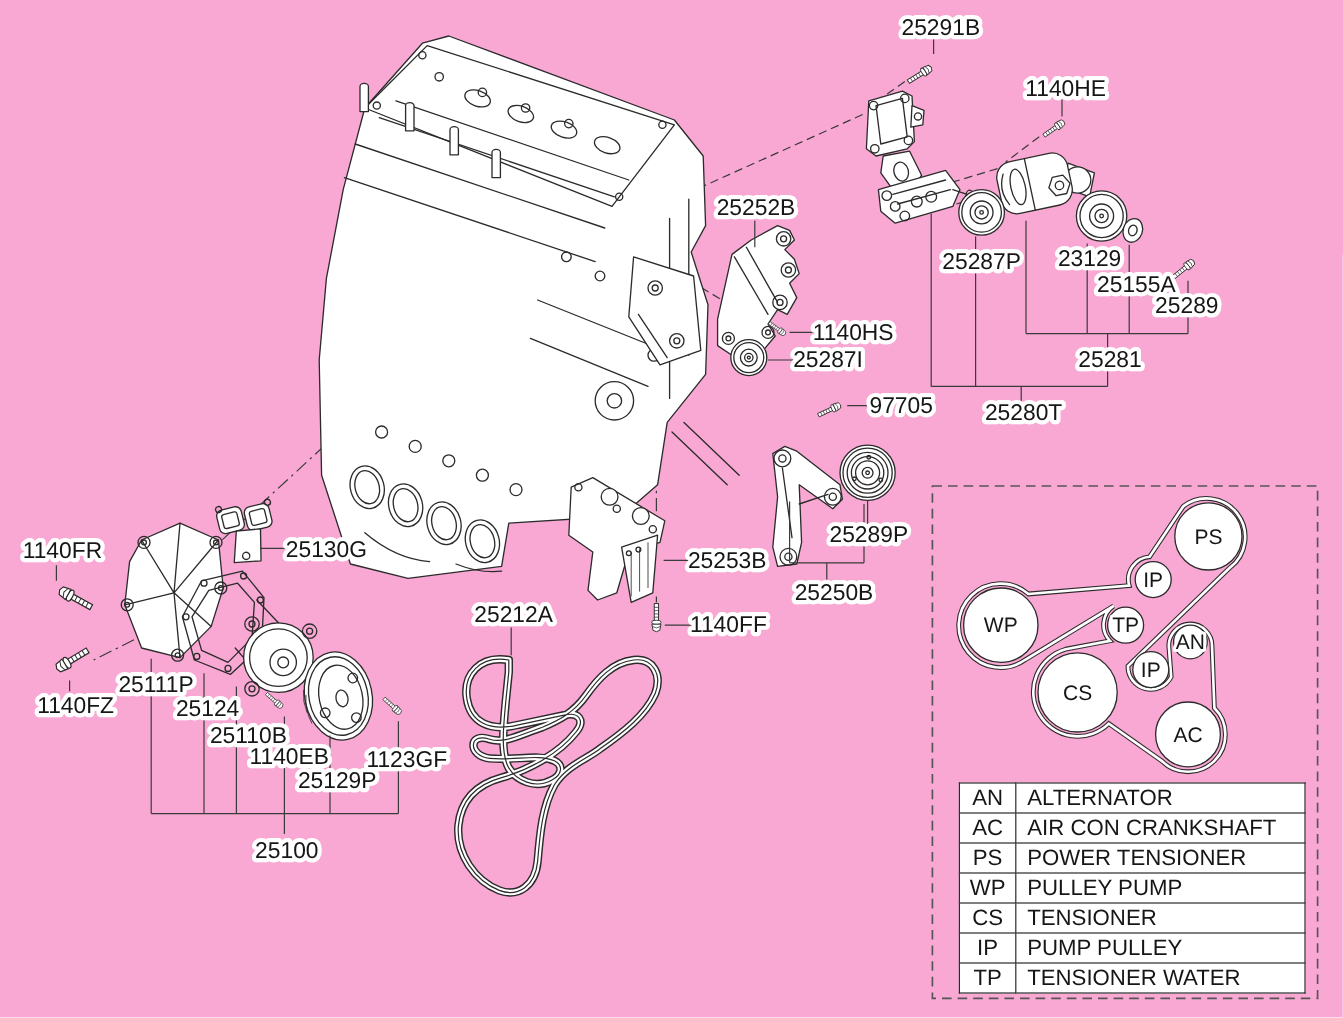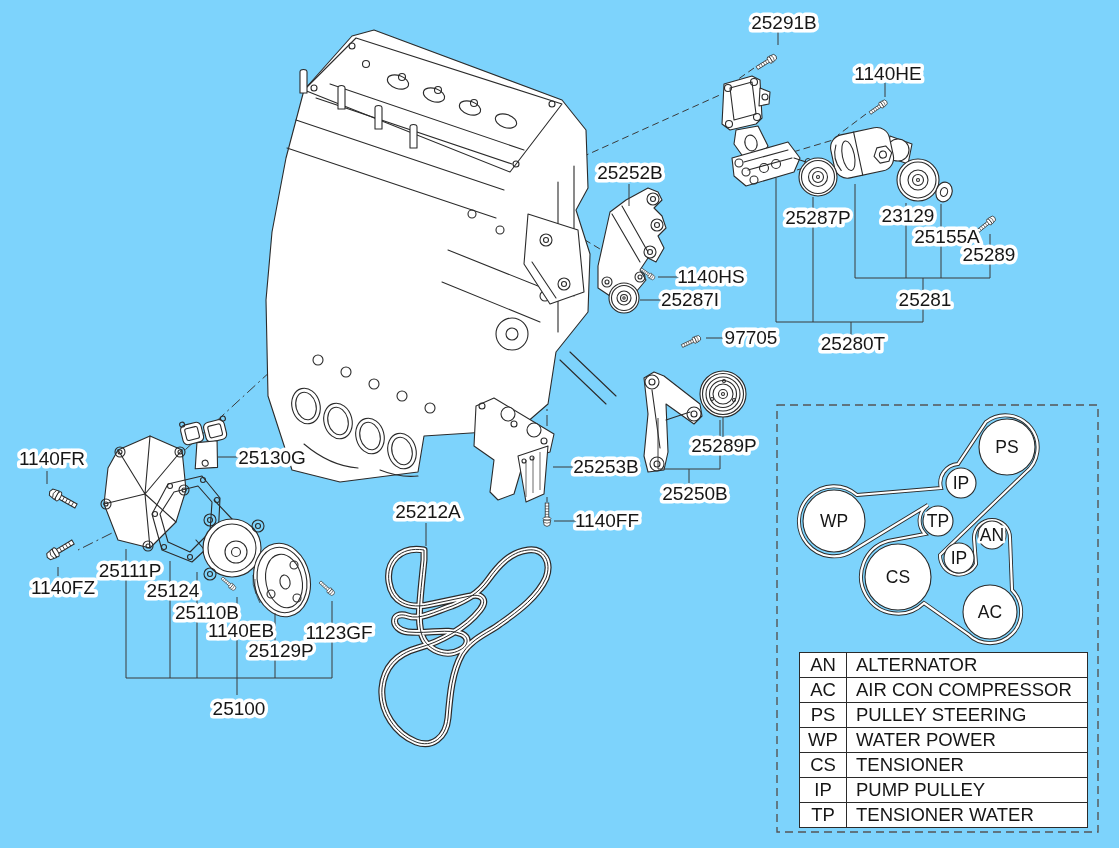--- a/index.html
+++ b/index.html
@@ -1,16 +1,16 @@
 <!DOCTYPE html>
 <html><head>
 <meta charset="utf-8">
 <style>
   html,body{margin:0;padding:0;background:#fff;}
-  #stage{position:relative;width:1119px;height:848px;background:#7dd3fc;overflow:hidden;
+  #stage{position:relative;width:1119px;height:848px;background:#f9a8d4;overflow:hidden;
          font-family:"Liberation Sans",sans-serif;}
   svg{position:absolute;left:0;top:0;}
   .ln{fill:none;stroke:#2b2b2b;stroke-width:1.1;stroke-linejoin:round;stroke-linecap:round;}
   .lnw{fill:#fff;stroke:#2b2b2b;stroke-width:1.1;stroke-linejoin:round;}
   .thin{fill:none;stroke:#2b2b2b;stroke-width:.7;}
   .ld{fill:none;stroke:#3a3a3a;stroke-width:1;}
   .dash{stroke-dasharray:7 4;}
   .dashdot{stroke-dasharray:11 4 2 4;}
   .lbl{font-family:"Liberation Sans",sans-serif;font-size:19px;fill:#161616;text-anchor:middle;
        paint-order:stroke fill;stroke:#fff;stroke-width:7px;stroke-linejoin:round;}
@@ -418,29 +418,29 @@
 </svg>
 
 <table id="legend-table">
   <tbody>
     <tr>
       <td class="code">AN</td>
       <td>ALTERNATOR</td>
     </tr>
     <tr>
       <td class="code">AC</td>
-      <td>AIR CON COMPRESSOR</td>
+      <td>AIR CON CRANKSHAFT</td>
     </tr>
     <tr>
       <td class="code">PS</td>
-      <td>PULLEY STEERING</td>
+      <td>POWER TENSIONER</td>
     </tr>
     <tr>
       <td class="code">WP</td>
-      <td>WATER POWER</td>
+      <td>PULLEY PUMP</td>
     </tr>
     <tr>
       <td class="code">CS</td>
       <td>TENSIONER</td>
     </tr>
     <tr>
       <td class="code">IP</td>
       <td>PUMP PULLEY</td>
     </tr>
     <tr>

